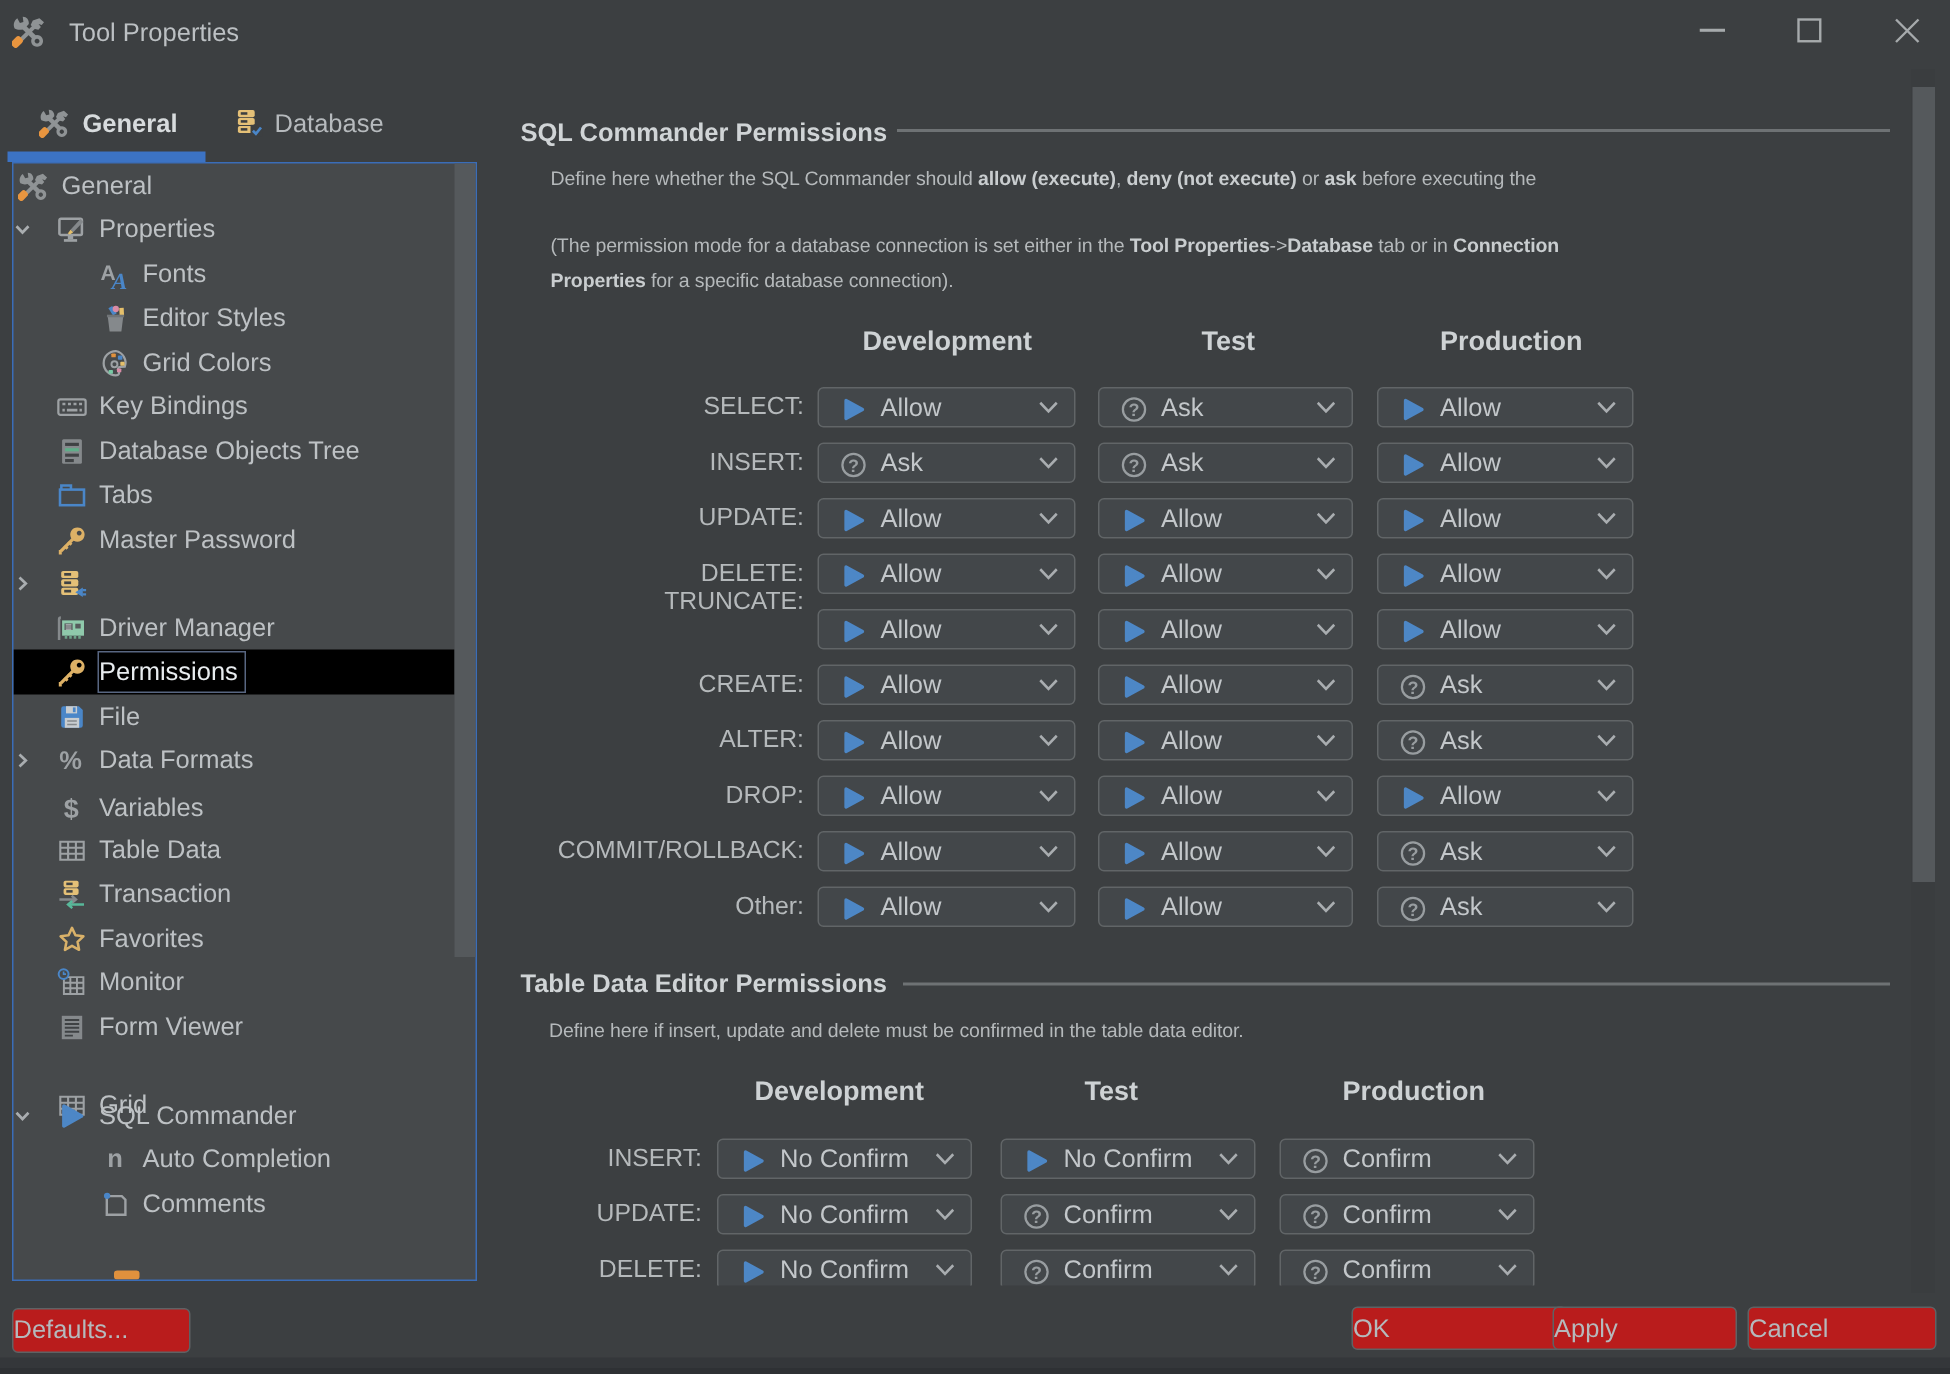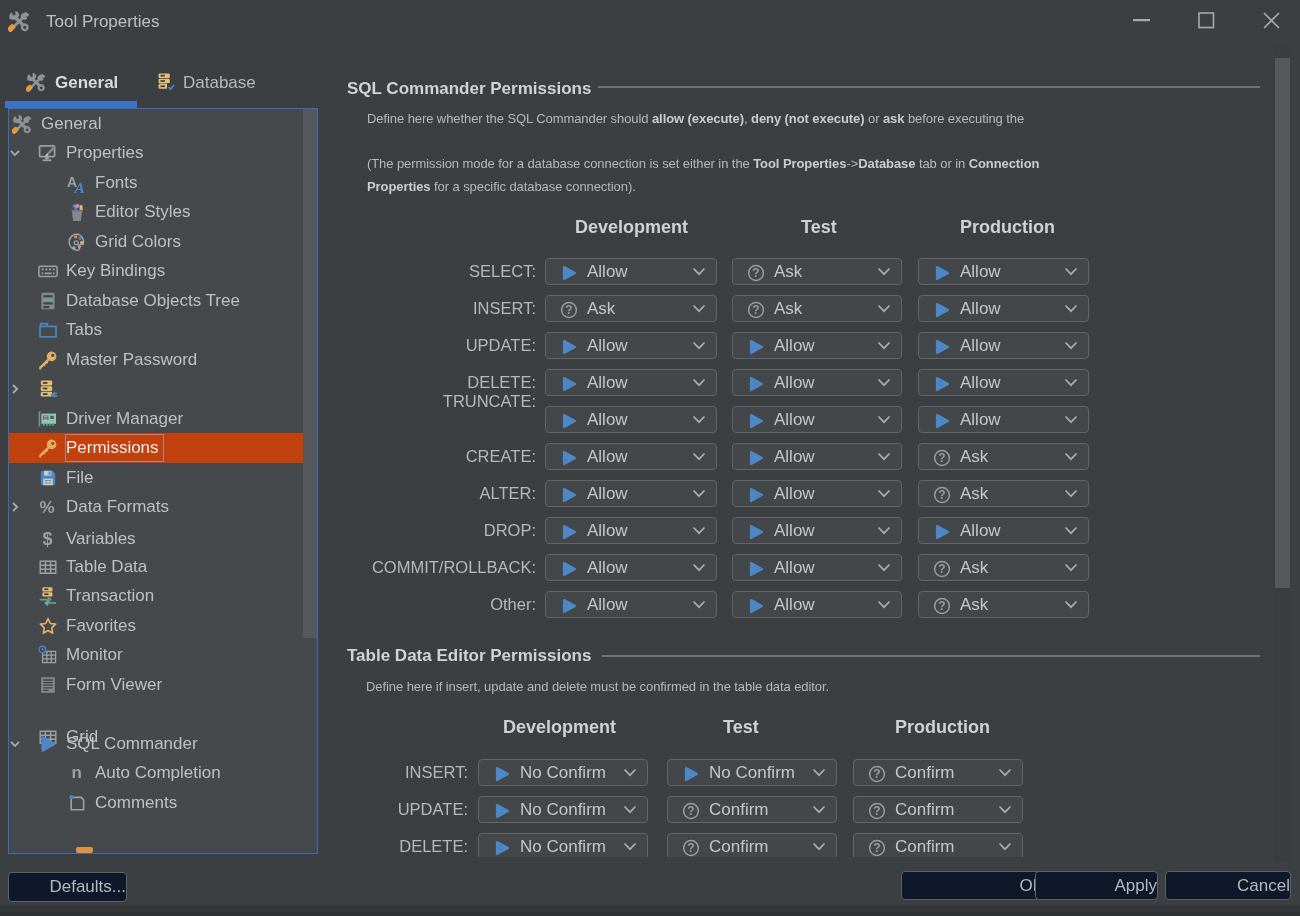--- a/index.html
+++ b/index.html
@@ -11,34 +11,34 @@
 #tabDatabase{left:183px;top:73px;font-size:17px;line-height:20px;color:#b6babd}
 #tabUnderline{left:5px;top:101px;width:132px;height:7px;background:#3c73c4}
 #tree{left:8px;top:108px;width:310px;height:746px;background:#46494b;border:1px solid #3a6db8;box-sizing:border-box;overflow:hidden}
 .trow{position:absolute;left:0;width:294px;height:30px;font-size:17px;color:#bdc1c4}
 .trow .lbl{position:absolute;top:0;line-height:30px;white-space:nowrap}
 .trow .ic{position:absolute;top:5px;width:20px;height:20px}
 .trow .chev{position:absolute;left:-1px;top:8px;width:14px;height:14px}
 .l0 .ic{left:3px}.l0 .lbl{left:32px}
 .l1 .ic{left:29px}.l1 .lbl{left:57px}
 .l2 .ic{left:58px}.l2 .lbl{left:86px}
-.sel{background:#c2410c;color:#e8ecef}
+.sel{background:#000000;color:#e8ecef}
 #treeScroll{left:303px;top:109px;width:14px;height:529px;background:#55595c}
 #content{left:0;top:0;width:1274px;height:857px;overflow:hidden;position:absolute}
 .gtitle{position:absolute;font-size:17px;line-height:20px;font-weight:bold;color:#d0d4d6;white-space:nowrap}
 .gline{position:absolute;height:2px;background:#6e7274}
 .body15{position:absolute;font-size:13px;line-height:20px;color:#b5b9bb;white-space:nowrap;letter-spacing:-0.08px}
 .body15 b{color:#c9cdcf;font-weight:bold}
 .colhdr{position:absolute;font-size:18px;line-height:20px;font-weight:bold;color:#ced2d4;white-space:nowrap}
 .rowlbl{position:absolute;font-size:16.5px;line-height:27px;color:#b5b9bb;text-align:right;white-space:nowrap}
 .dd{position:absolute;width:170px;height:27px;background:#43474a;border:1px solid #616567;border-radius:4px;box-sizing:border-box}
 .dd .txt{position:absolute;left:41px;top:0;line-height:25px;font-size:17px;color:#c3c7ca;white-space:nowrap}
 .dd svg.lead{position:absolute;left:14px;top:5px}
 .dd svg.chv{position:absolute;right:10px;top:8px}
-.btn{position:absolute;height:29px;background:#0f172a;border:1px solid #5e6264;border-radius:4px;box-sizing:border-box;font-size:17px;color:#b5b9bc;text-align:right;line-height:27px}
+.btn{position:absolute;height:29px;background:#b91c1c;border:1px solid #5e6264;border-radius:4px;box-sizing:border-box;font-size:17px;color:#b5b9bc;text-align:left;line-height:27px}
 #mainScrollTrack{left:1274px;top:46px;width:16px;height:816px;background:#3a3d3f}
 #mainScrollThumb{left:1275px;top:58px;width:15px;height:530px;background:#55595c}
 #bottomStrip1{left:0;top:905px;width:1300px;height:11px;background:#34373a}
 #bottomStrip2{left:0;top:912px;width:1300px;height:4px;background:#2e3134}
 </style>
 </head>
 <body>
 <svg width="0" height="0" style="position:absolute">
 <defs>
 <g id="i-wrench">

